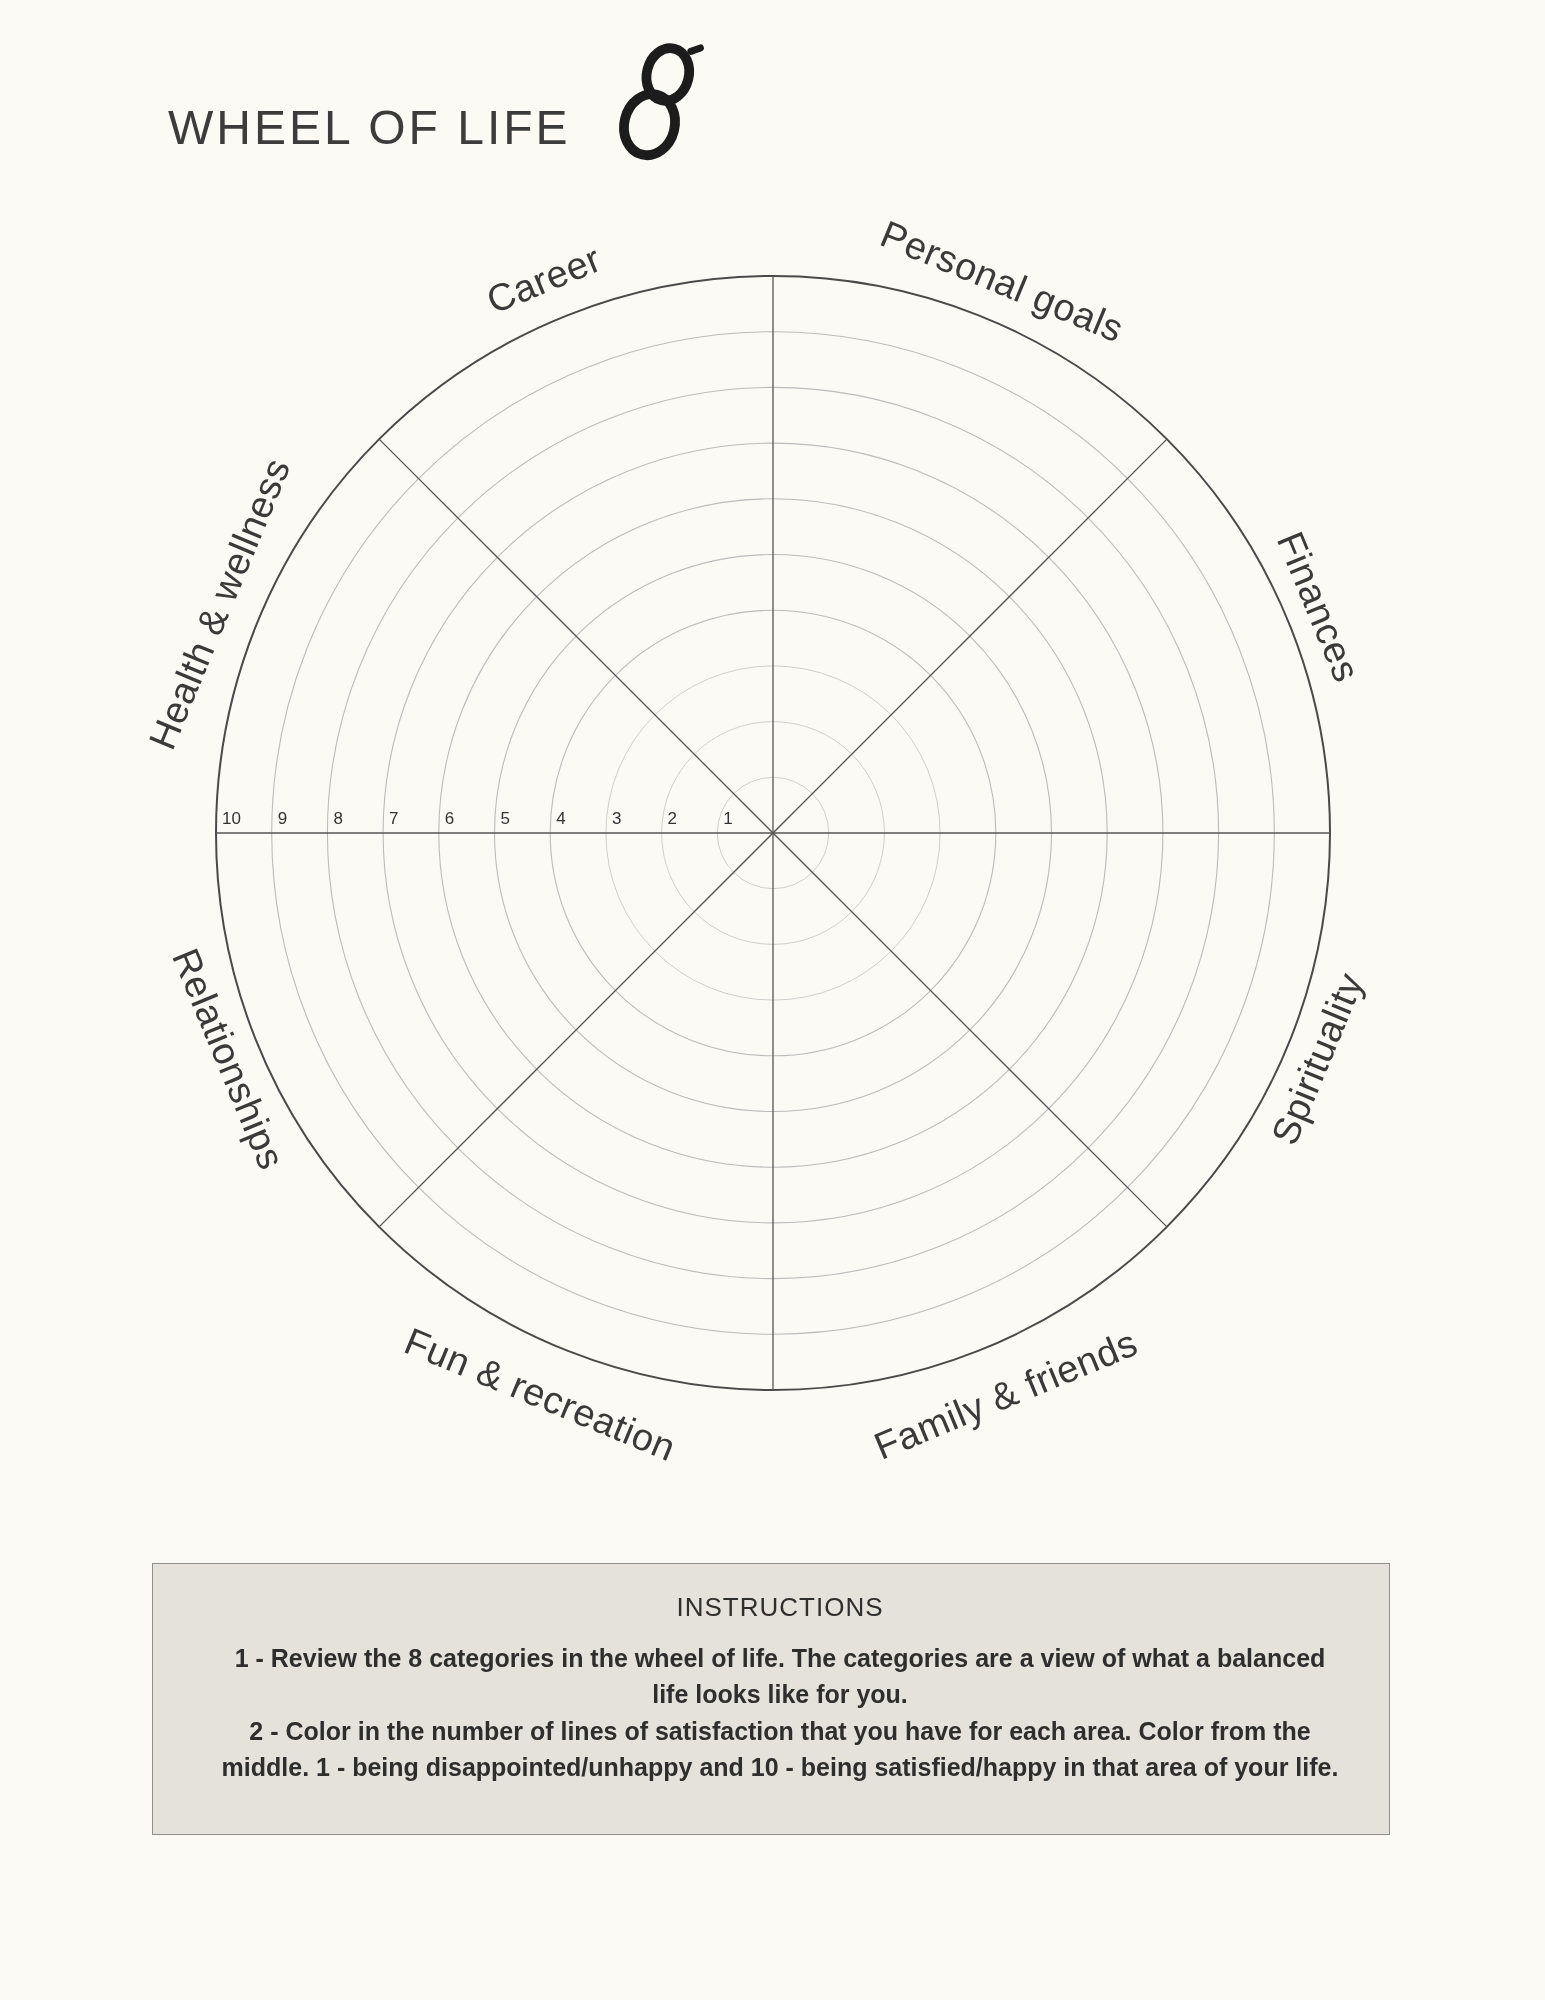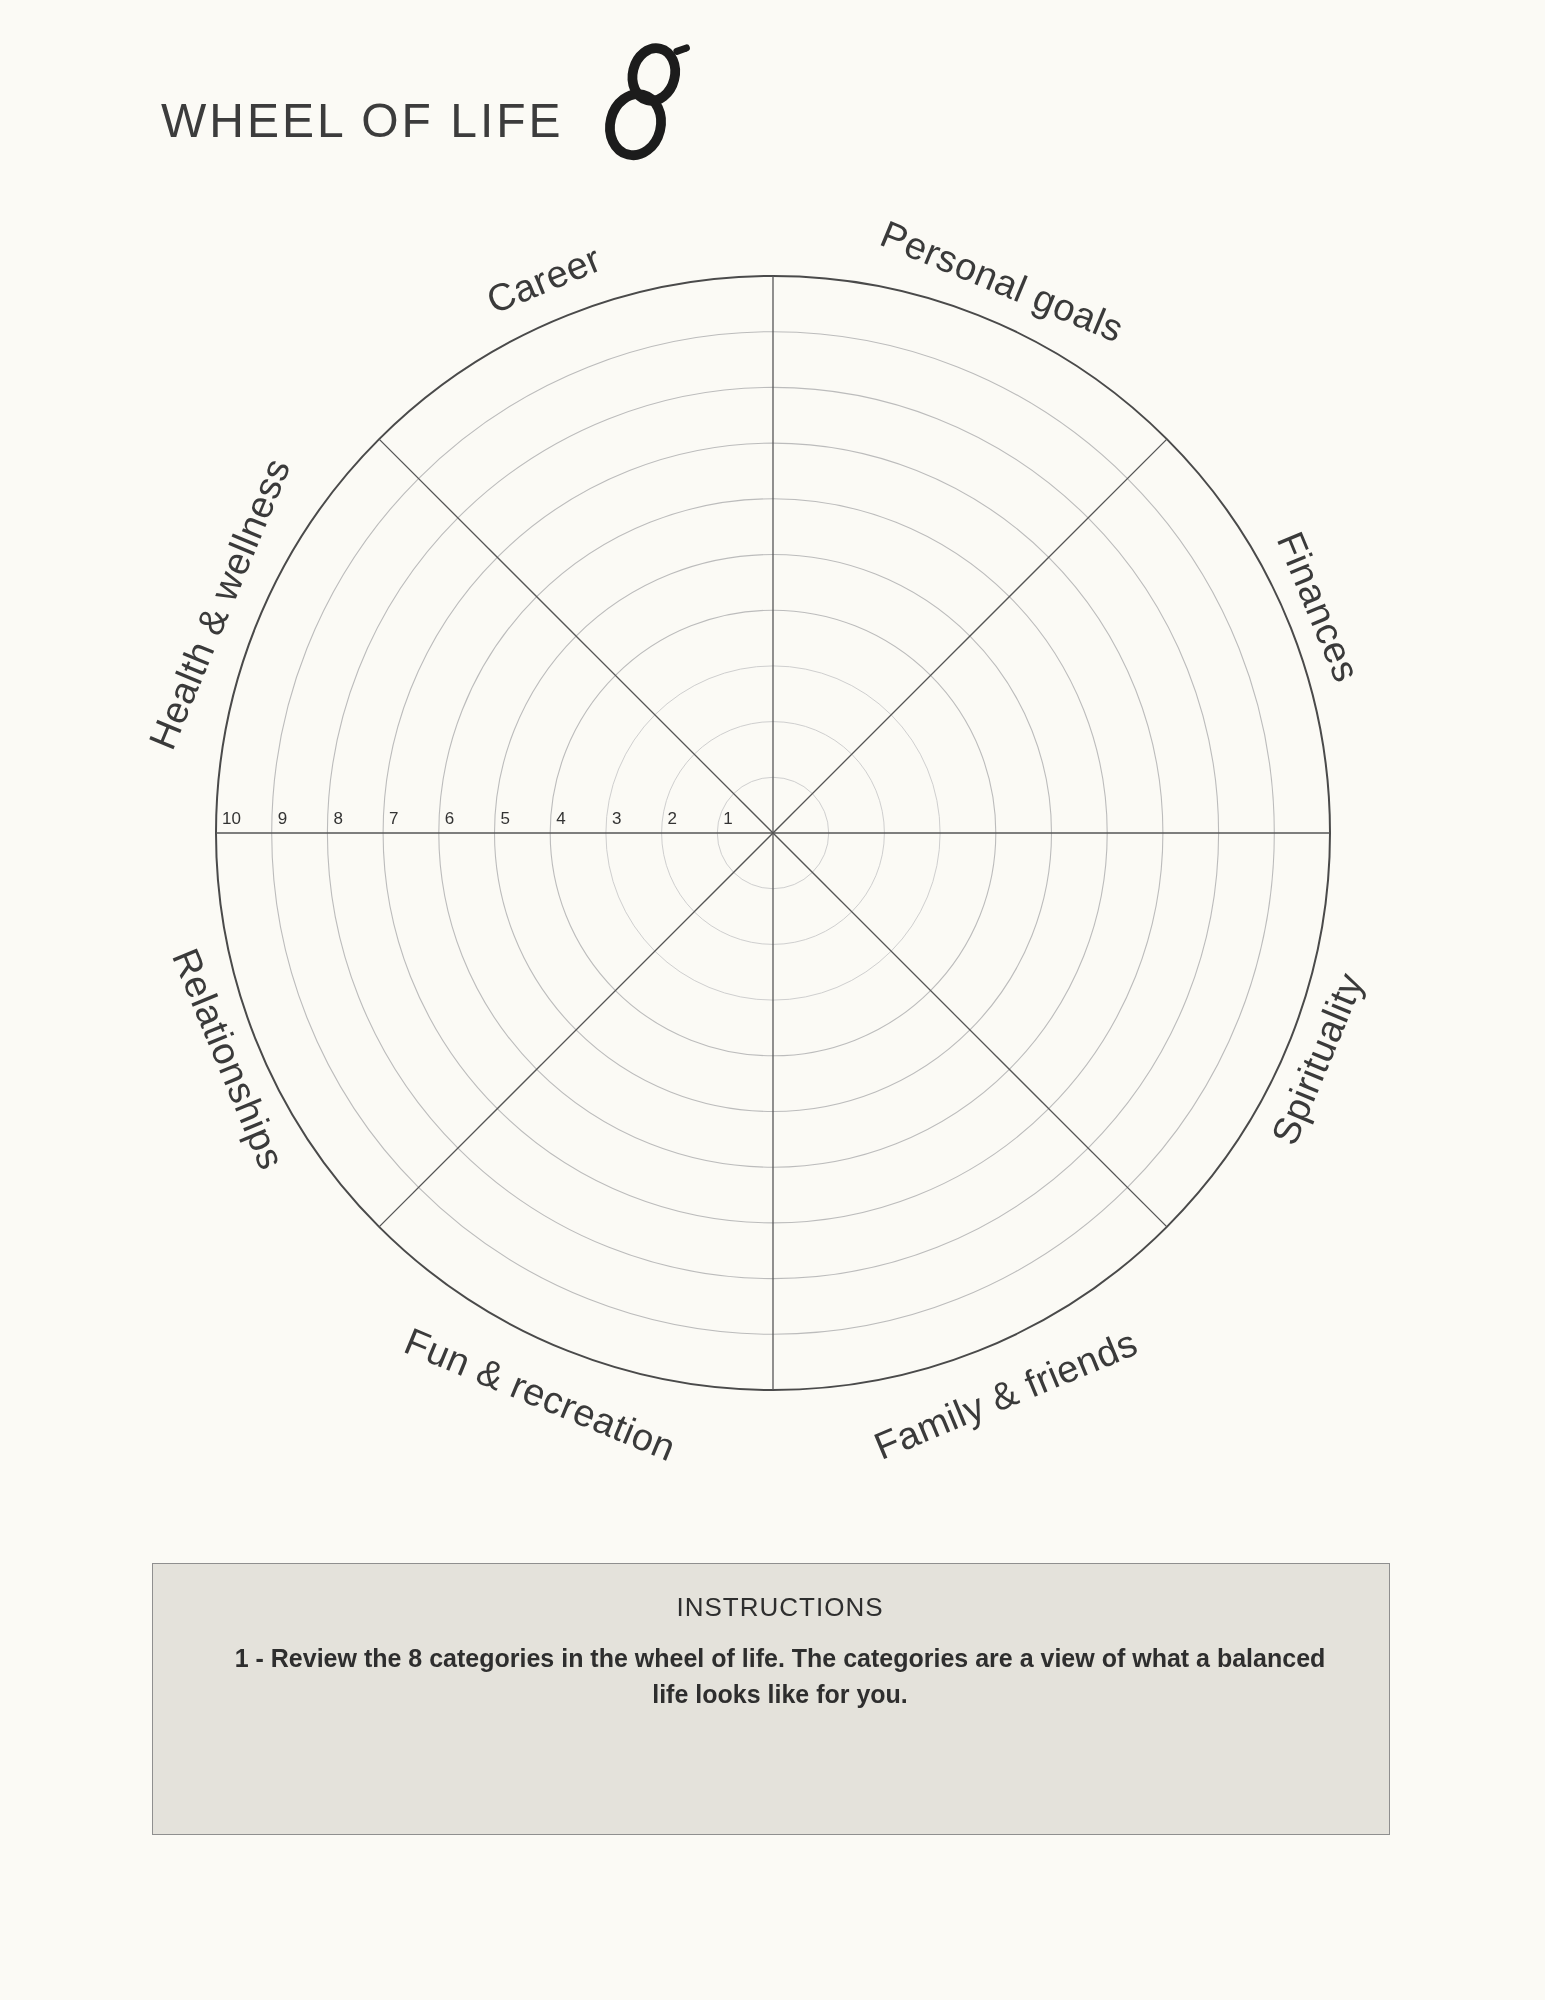--- a/index.html
+++ b/index.html
@@ -8,21 +8,21 @@
     width:1545px;height:2000px;
     background:#fbfaf5;
     font-family:"Liberation Sans", sans-serif;
     color:#3a3a3a;
     overflow:hidden;
   }
   
   .header{position:absolute;left:158px;top:72px;display:flex;align-items:flex-start;}
   .page-title{
     font-size:48px;font-weight:400;letter-spacing:3px;color:#3c3c3c;
-    margin:3px;padding-top:18px;white-space:nowrap;
+    margin:10px;padding-top:18px;white-space:nowrap;
   }
   .logo{margin-left:28px;margin-top:-38px;}
   
   .wheel-area{position:absolute;left:0;top:0;width:1545px;height:1545px;}
   .wheel-svg{position:absolute;left:193px;top:253px;}
   .wheel-svg circle{fill:none;}
   .ring{stroke:#bcbcbc;stroke-width:1.1;}
   .ring-inner{stroke:#cfcfcf;stroke-width:1;}
   .ring-outer{stroke:#4a4a4a;stroke-width:2;}
   .spoke{stroke:#555555;stroke-width:1.3;}
@@ -120,15 +120,16 @@
     <div class="wheel-label" style="left:540px;top:1395px;transform:translate(-50%,-50%) rotate(22.5deg);">Fun &amp; recreation</div>
 
     <div class="wheel-label" style="left:228px;top:1059px;transform:translate(-50%,-50%) rotate(67.5deg);">Relationships</div>
 
     <div class="wheel-label" style="left:220px;top:604px;transform:translate(-50%,-50%) rotate(-67.5deg);">Health &amp; wellness</div>
   </div>
 
   <div class="instructions">
     <div class="instructions-heading">INSTRUCTIONS</div>
     <p class="instruction-step">1 - Review the 8 categories in the wheel of life. The categories are a view of what a balanced life looks like for you.</p>
+    <p class="instruction-step">2 - Color in the number  of lines of satisfaction that you have for each area. Color from the middle. 1 - being disappointed/unhappy and 10 - being satisfied/happy in that area of your life.</p>
   </div>
 
 </div>
 
 </body></html>

